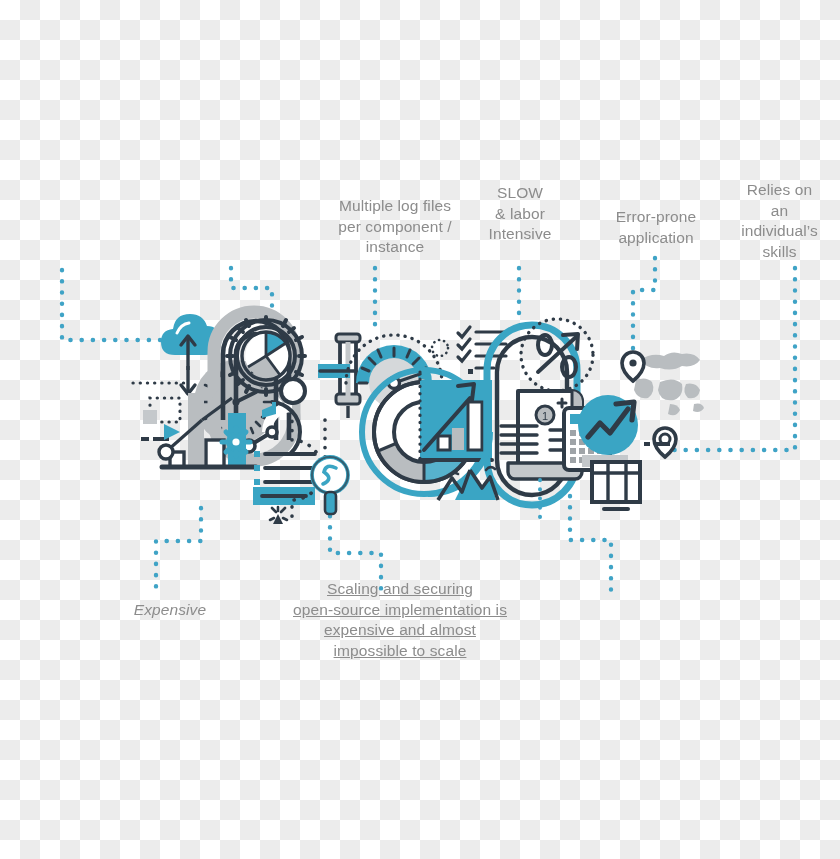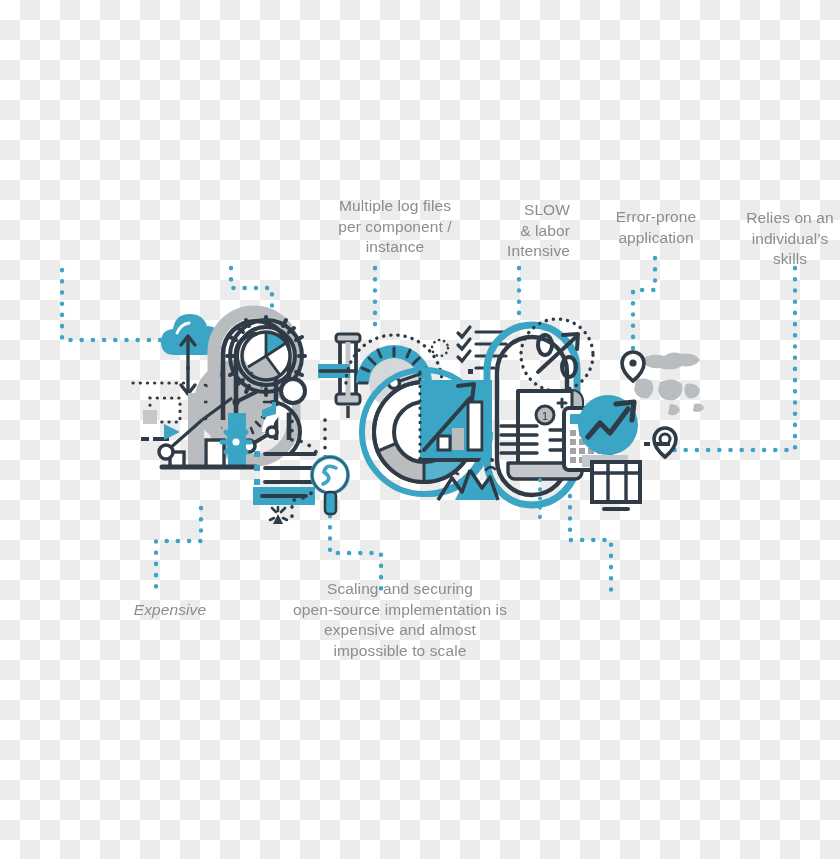--- a/index.html
+++ b/index.html
@@ -395,32 +395,32 @@
 
     <path d="M 540 480 L 540 520" fill="none" stroke="#3fa3c6" stroke-width="4" stroke-dasharray="0.2 9" stroke-linecap="round"></path>
   </svg>
 
 
 
   <div class="label" style="left:300px; top:196px; width:150px;margin-left:20px;">Multiple log files
 per component /
 instance</div>
 
-  <div class="label" style="left:470px; top:200px; width:100px;text-align:right;">SLOW
+  <div class="label" style="left:470px; top:183px; width:100px;">SLOW
 &amp; labor
 Intensive</div>
 
   <div class="label" style="left:600px; top:207px; width:112px;">Error-prone
 application</div>
 
-  <div class="label" style="left:740px; top:208px; width:100px;">Relies on an
+  <div class="label" style="left:740px; top:180px; width:79px;">Relies on an
 individual’s
 skills</div>
 
   <div class="label" style="left:118px; top:600px; width:104px;font-style:italic;">Expensive</div>
 
-  <div class="label" style="left:263px; top:579px; width:274px;">Scaling and securing
+  <div class="label" style="left:263px; top:579px; width:274px;text-decoration:underline;">Scaling and securing
 open-source implementation is
 expensive and almost
 impossible to scale</div>
 
 
 </div>
 
 </body></html>

